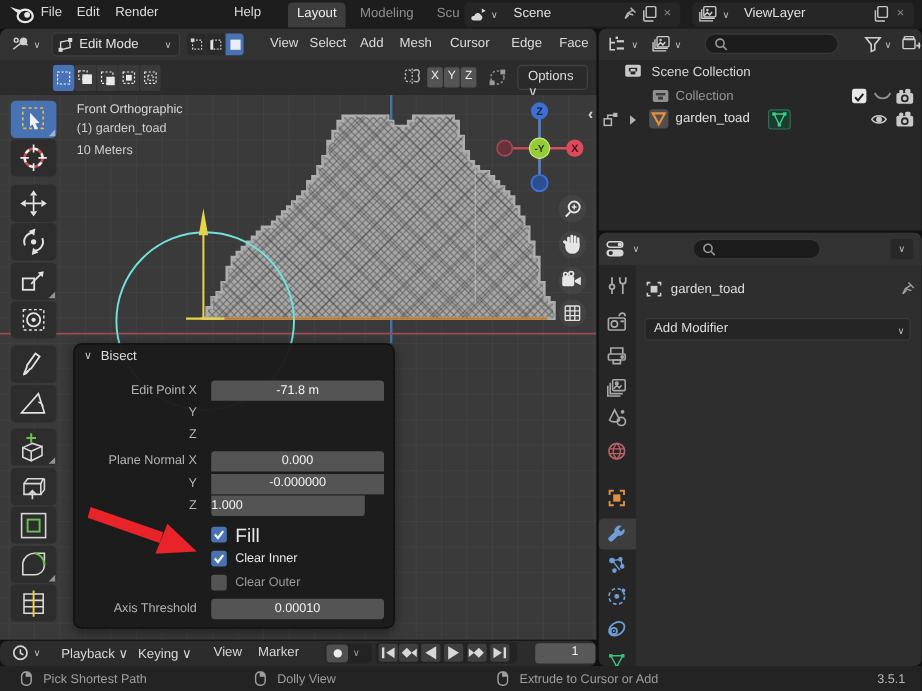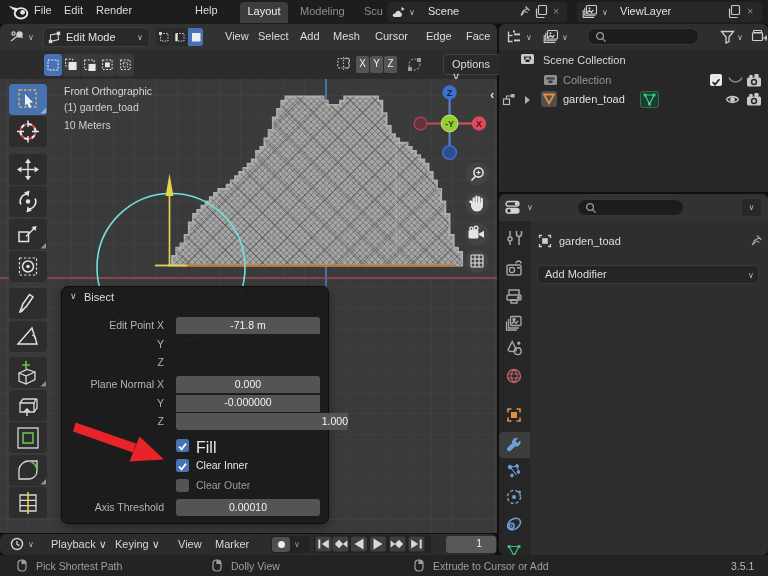--- a/index.html
+++ b/index.html
@@ -127,21 +127,21 @@
 <div style="position:absolute;left:356px;top:56px;width:13px;height:17px;background:#545454;border-radius:2px;text-align:center;font-size:10px;color:#f0f0f0;padding-top:2px;">X</div>
 <div style="position:absolute;left:370px;top:56px;width:13px;height:17px;background:#545454;border-radius:2px;text-align:center;font-size:10px;color:#f0f0f0;padding-top:2px;">Y</div>
 <div style="position:absolute;left:384px;top:56px;width:13px;height:17px;background:#545454;border-radius:2px;text-align:center;font-size:10px;color:#f0f0f0;padding-top:2px;">Z</div>
 <svg class="ab" style="left:406px;top:56px" width="17" height="17" viewBox="0 0 17 17">
       <g stroke="#9a9a9a" fill="none" stroke-width="1.1">
         <circle cx="8.5" cy="8.5" r="5.5" stroke-dasharray="2 1.6"></circle>
       </g>
       <rect x="2" y="11" width="4" height="4" fill="#9a9a9a"></rect>
       <rect x="11" y="2" width="4" height="4" fill="#9a9a9a"></rect>
     </svg>
-<div style="position:absolute;left:431px;top:54px;width:59px;height:21px;background:#2a2a2a;border:1px solid #424242;border-radius:4px;font-size:11px;color:#dcdcdc;padding:3px 0 0 8px;margin-left:12px;">Options ∨</div>
+<div style="position:absolute;left:431px;top:54px;width:59px;height:21px;background:#2a2a2a;border:1px solid #424242;border-radius:4px;font-size:11px;color:#dcdcdc;padding:3px 0 0 8px;">Options ∨</div>
 <div class="ab" style="left:0;top:79px;width:497px;height:454px;overflow:hidden;background:#3a3a3a;">
 <svg width="497" height="454" viewBox="0 79 497 454" style="position:absolute;left:0;top:0">
         <defs>
 <pattern id="grid" width="21.2" height="21.2" patternUnits="userSpaceOnUse" x="7.2" y="10.2">
  <rect width="21.2" height="21.2" fill="#3a3a3a"></rect>
  <path d="M0 0 H21.2 M0 0 V21.2" stroke="#454545" stroke-width="1" fill="none"></path>
 </pattern>
 <pattern id="hatch" width="6.1" height="6.1" patternUnits="userSpaceOnUse">
  <rect width="6.1" height="6.1" fill="#a7a7a7"></rect>
  <path d="M0 0 L6.1 6.1 M6.1 0 L0 6.1" stroke="#686868" stroke-width="0.85" fill="none"></path>
@@ -320,21 +320,21 @@
 <div class="tx" style="position:absolute;left:84px;top:291px;font-size:11px;color:#dedede;">Bisect</div>
 <div style="position:absolute;left:0px;top:319px;width:164px;font-size:10.5px;color:#b4b4b4;text-align:right;">Edit Point X</div>
     <div style="position:absolute;left:176px;top:317px;width:144px;height:17px;background:#545454;border-radius:3px 3px 0 0;font-size:10.5px;color:#f2f2f2;text-align:center;padding-top:1.5px;">-71.8 m</div>
 <div style="position:absolute;left:0px;top:337.5px;width:164px;font-size:10.5px;color:#b4b4b4;text-align:right;">Y</div>
 <div style="position:absolute;left:0px;top:356px;width:164px;font-size:10.5px;color:#b4b4b4;text-align:right;">Z</div>
 <div style="position:absolute;left:0px;top:378px;width:164px;font-size:10.5px;color:#b4b4b4;text-align:right;">Plane Normal X</div>
     <div style="position:absolute;left:176px;top:376px;width:144px;height:17px;background:#545454;border-radius:3px 3px 0 0;font-size:10.5px;color:#f2f2f2;text-align:center;padding-top:1.5px;">0.000</div>
 <div style="position:absolute;left:0px;top:396.5px;width:164px;font-size:10.5px;color:#b4b4b4;text-align:right;">Y</div>
     <div style="position:absolute;left:176px;top:394.5px;width:144px;height:17px;background:#545454;border-radius:0;font-size:10.5px;color:#f2f2f2;text-align:center;padding-top:1.5px;">-0.000000</div>
 <div style="position:absolute;left:0px;top:415px;width:164px;font-size:10.5px;color:#b4b4b4;text-align:right;">Z</div>
-    <div style="position:absolute;left:176px;top:413px;width:172px;height:17px;background:#545454;border-radius:0 0 3px 3px;font-size:10.5px;color:#f2f2f2;text-align:right;padding-top:1.5px;">1.000</div>
+    <div style="position:absolute;left:176px;top:413px;width:128px;height:17px;background:#545454;border-radius:0 0 3px 3px;font-size:10.5px;color:#f2f2f2;text-align:left;padding-top:1.5px;">1.000</div>
 <div class="ab" style="left:176px;top:439px;width:13px;height:13px;background:#4772b3;border-radius:2.5px;"><svg width="13" height="13" viewBox="0 0 13 13">
         <path d="M3 6.5 l2.6 2.8 L10 3.6" stroke="#fff" stroke-width="1.8" fill="none"></path>
       </svg></div>
 <div class="tx" style="position:absolute;left:196px;top:439px;font-size:16px;color:#e8e8e8;">Fill</div>
 <div class="ab" style="left:176px;top:459px;width:13px;height:13px;background:#4772b3;border-radius:2.5px;"><svg width="13" height="13" viewBox="0 0 13 13">
         <path d="M3 6.5 l2.6 2.8 L10 3.6" stroke="#fff" stroke-width="1.8" fill="none"></path>
       </svg></div>
 <div class="tx" style="position:absolute;left:196px;top:459px;font-size:10.5px;color:#e8e8e8;">Clear Inner</div>
 <div class="ab" style="left:176px;top:479px;width:13px;height:13px;background:#545454;border-radius:2.5px;"></div>
 <div class="tx" style="position:absolute;left:196px;top:479px;font-size:10.5px;color:#9c9c9c;">Clear Outer</div>

